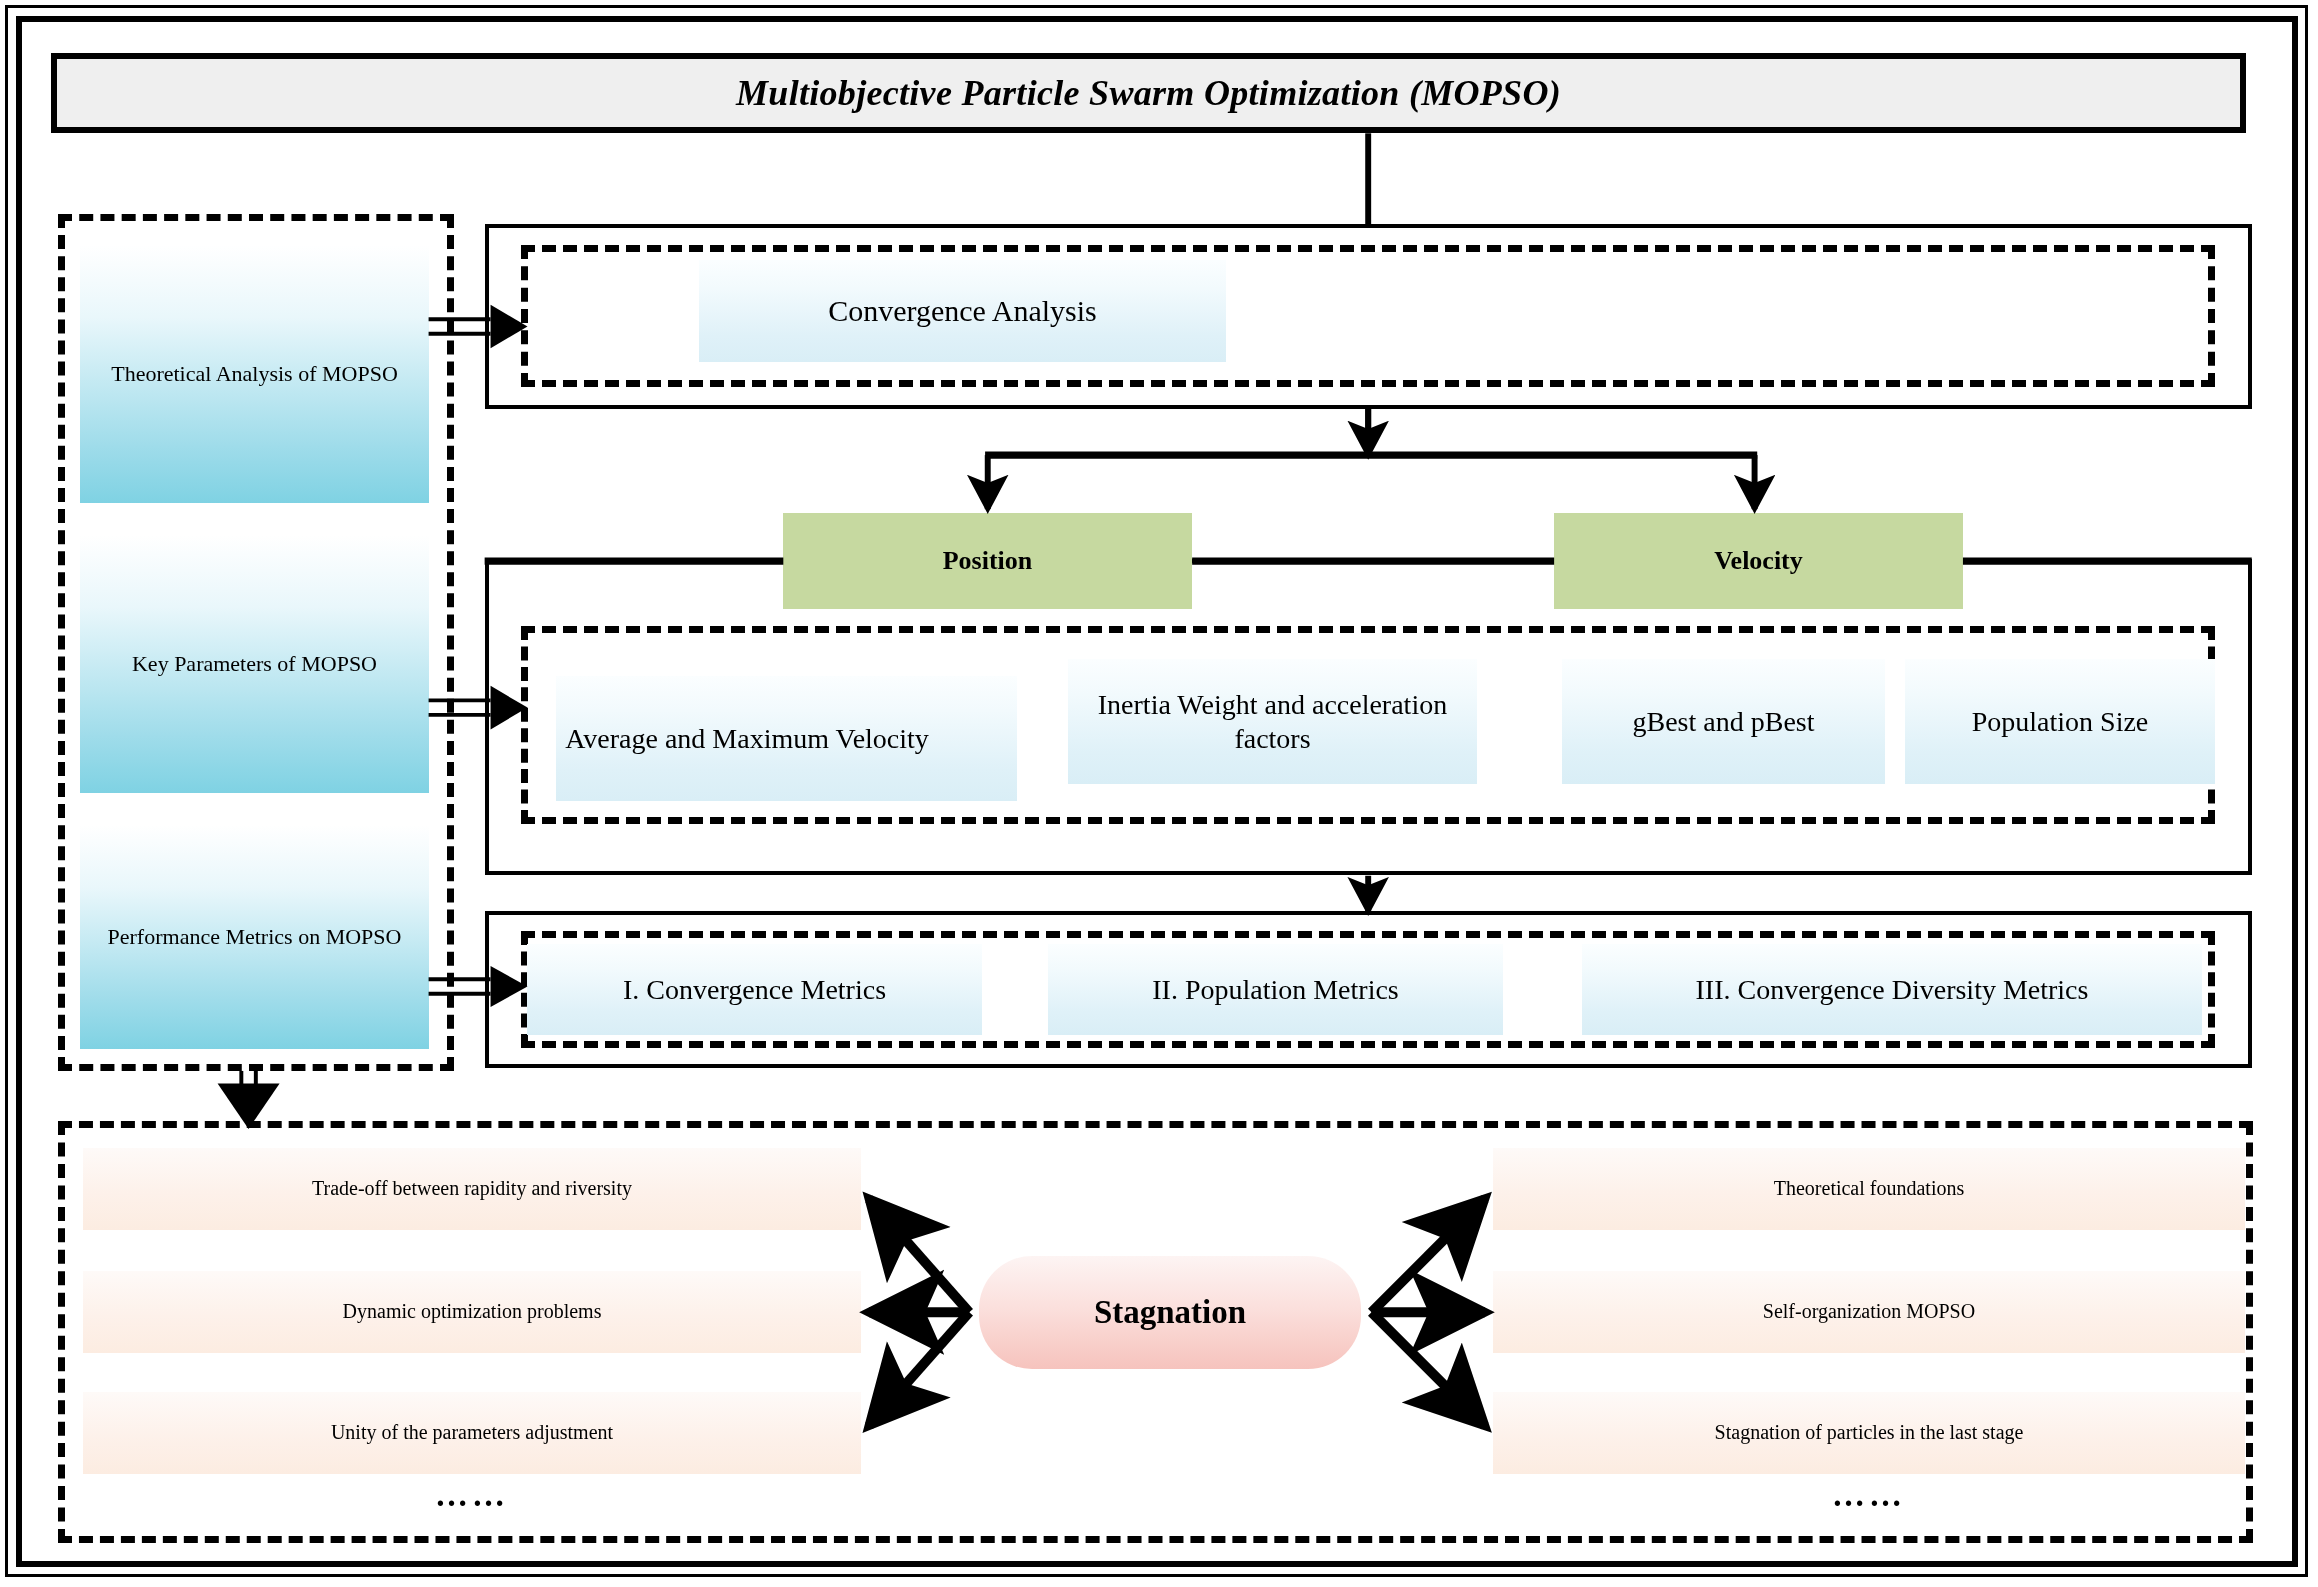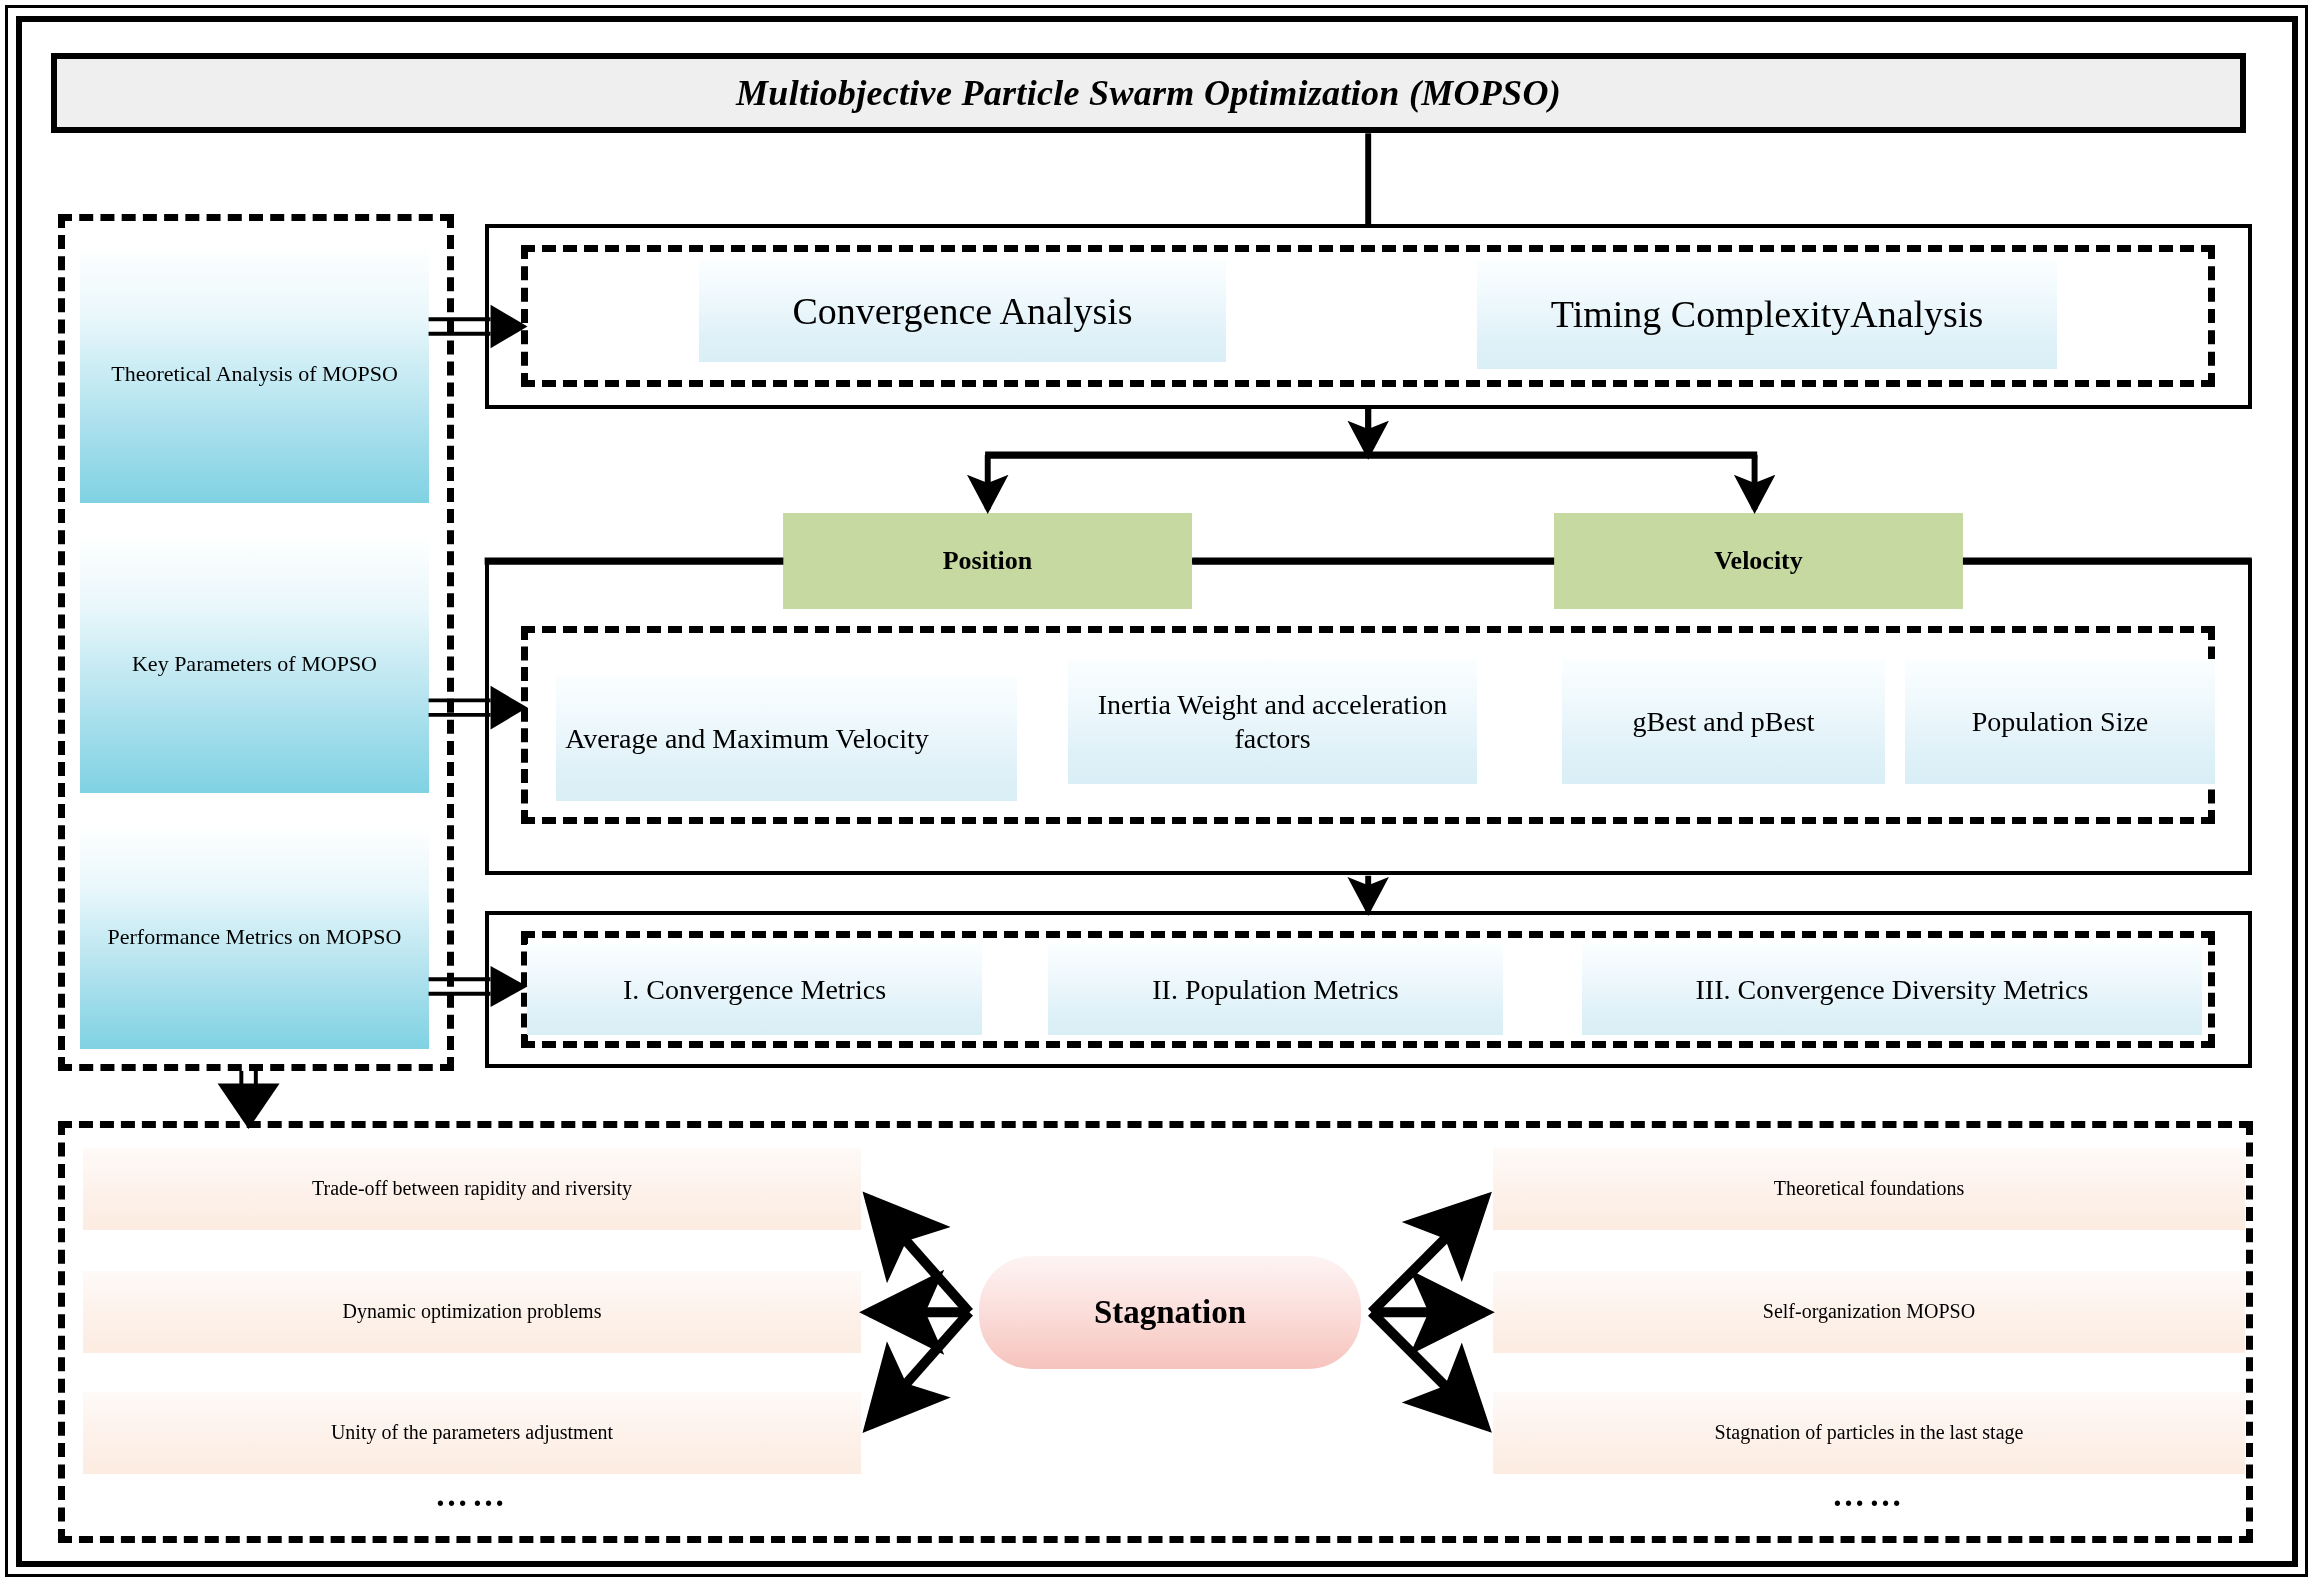--- a/index.html
+++ b/index.html
@@ -28,21 +28,21 @@
   
   .chip{position:absolute;box-sizing:border-box;display:flex;align-items:center;
         justify-content:center;text-align:center;color:#000;line-height:1.18;}
   .chip-blue{background:linear-gradient(to bottom,#fbfeff 0%,#f2fafd 28%,#dff1f8 75%,#d9eef6 100%);}
   .chip-peach{background:linear-gradient(to bottom,#fefaf8 0%,#fdf1ea 55%,#fcece1 100%);}
   .chip-green{background:#c6d9a0;}
   .chip-cyan{background:linear-gradient(to bottom,#ffffff 0%,#e9f7fb 28%,#9fdcea 78%,#7fd2e3 100%);}
 
   
   .side-label{font-weight:normal;font-size:22px;}
-  .box-lbl{font-size:38px;}
+  .box-lbl{font-size:30px;}
   .box-lbl-sm{font-size:28px;}
   .green-lbl{font-weight:bold;font-size:26px;}
   .peach-lbl{font-size:20px;}
 
   
   .pill{position:absolute;border-radius:53px;
         background:linear-gradient(to bottom,#fdf4f3 0%,#fbe0dd 45%,#f6c3bd 100%);
         display:flex;align-items:center;justify-content:center;}
   .pill-lbl{font-weight:bold;font-size:33px;color:#000;}
 
@@ -78,23 +78,20 @@
     <span class="side-label">Performance Metrics on MOPSO</span>
   </div>
 
   <div class="solid-box" style="left:485px;top:224px;width:1767px;height:185px;"></div>
   <div class="dashed-box" style="left:521px;top:245px;width:1694px;height:142px;"></div>
 
   <div class="chip chip-blue" style="left:699px;top:260px;width:527px;height:102px;">
     <span class="box-lbl">Convergence Analysis</span>
   </div>
 
-  <div class="chip chip-blue" style="left:1477px;top:260px;width:580px;height:109px;">
-    <span class="box-lbl">Timing ComplexityAnalysis</span>
-  </div>
 
   <div class="solid-box" style="left:485px;top:559px;width:1767px;height:316px;"></div>
   <div class="dashed-box" style="left:521px;top:626px;width:1694px;height:198px;"></div>
 
   <div class="chip chip-green" style="left:783px;top:513px;width:409px;height:96px;">
     <span class="green-lbl">Position</span>
   </div>
   <div class="chip chip-green" style="left:1554px;top:513px;width:409px;height:96px;">
     <span class="green-lbl">Velocity</span>
   </div>

